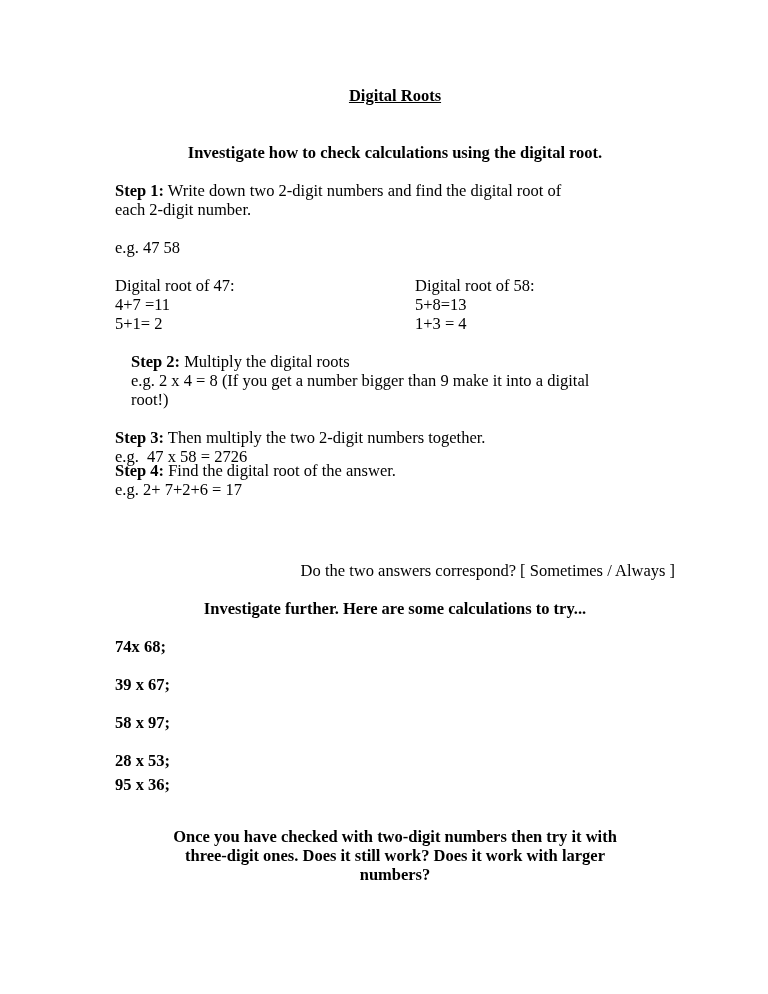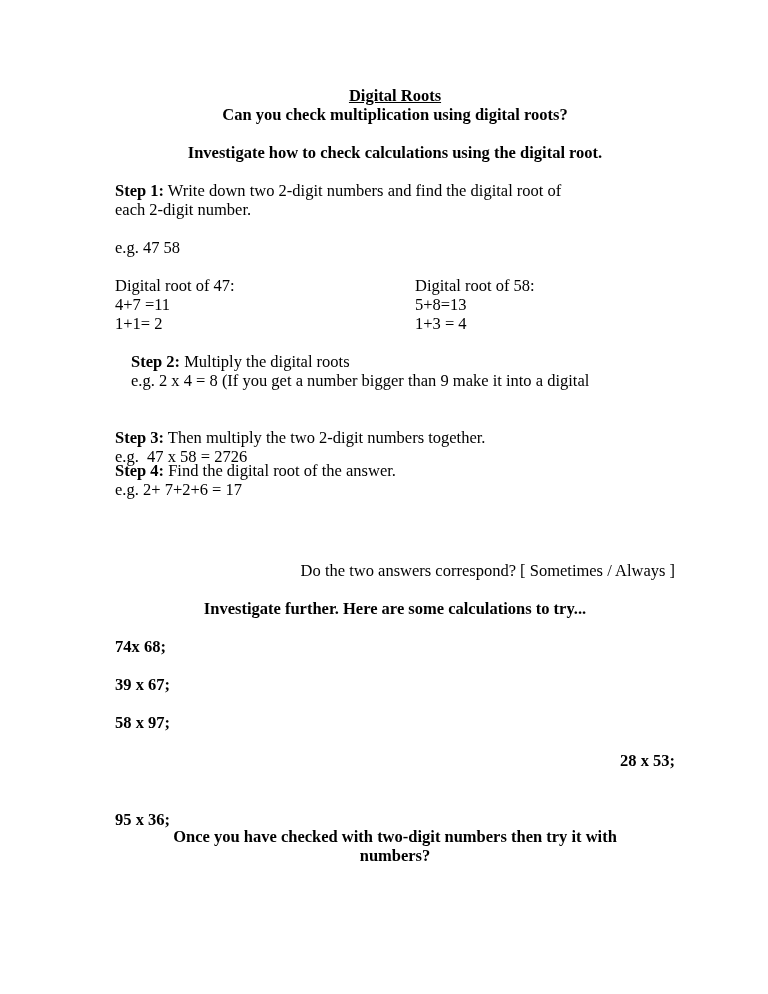--- a/index.html
+++ b/index.html
@@ -18,68 +18,69 @@
     .col-left { position: absolute; left: 0; top: 0; }
     .col-right { position: absolute; left: 300px; top: 0; }
   </style>
 </head>
 <body>
 
 <div class="page">
 
   <div class="blk center" style="top:86px;">
     <span class="line b u">Digital Roots</span>
-    <span class="line b">Can you check multiplication using digital roots?</span>
   </div>
 
   <div class="blk center b" style="top:143px;">Investigate how to check calculations using the digital root.</div>
 
   <div class="blk" style="top:181px;">
     <span class="line"><span class="b">Step 1:</span><span> Write down two 2-digit numbers and find the digital root of</span></span>
     <span class="line">each 2-digit number.</span>
   </div>
 
   <div class="blk" style="top:238px;">e.g. 47   58</div>
 
   <div class="cols" style="top:276px;">
     <div class="col-left">
       <span class="line">Digital root of 47:</span>
       <span class="line">4+7 =11</span>
-      <span class="line">1+1= 2</span>
+      <span class="line">5+1= 2</span>
     </div>
     <div class="col-right">
       <span class="line">Digital root of 58:</span>
       <span class="line">5+8=13</span>
       <span class="line">1+3 = 4</span>
     </div>
   </div>
 
   <div class="blk" style="top:352px;margin-left:16px;">
     <span class="line"><span class="b">Step 2:</span><span> Multiply the digital roots</span></span>
     <span class="line">e.g. 2 x 4 = 8 (If you get a number bigger than 9 make it into a digital</span>
+    <span class="line">root!)</span>
   </div>
 
   <div class="blk" style="top:428px;">
     <span class="line"><span class="b">Step 3:</span><span> Then multiply the two 2-digit numbers together.</span></span>
     <span class="line" style="white-space:pre;">e.g.  47 x 58 = 2726</span>
   </div>
 
   <div class="blk" style="top:461px;">
     <span class="line"><span class="b">Step 4:</span><span> Find the digital root of the answer.</span></span>
     <span class="line">e.g. 2+ 7+2+6 = 17</span>
   </div>
 
   <div class="blk" style="top:561px;text-align:right;">Do the two answers correspond? [ Sometimes / Always ]</div>
 
   <div class="blk center b" style="top:599px;">Investigate further. Here are some calculations to try...</div>
 
   <div class="blk b" style="top:637px;">74x 68;</div>
   <div class="blk b" style="top:675px;">39 x 67;</div>
   <div class="blk b" style="top:713px;">58 x 97;</div>
-  <div class="blk b" style="top:751px;text-align:right;">28 x 53;</div>
-  <div class="blk b" style="top:810px;">95 x 36;</div>
+  <div class="blk b" style="top:751px;">28 x 53;</div>
+  <div class="blk b" style="top:775px;">95 x 36;</div>
 
   <div class="blk center b" style="top:827px; left:-20px; width:600px;">
     <span class="line">Once you have checked with two-digit numbers then try it with</span>
+    <span class="line">three-digit ones. Does it still work? Does it work with larger</span>
     <span class="line">numbers?</span>
   </div>
 
 </div>
 
 </body></html>

